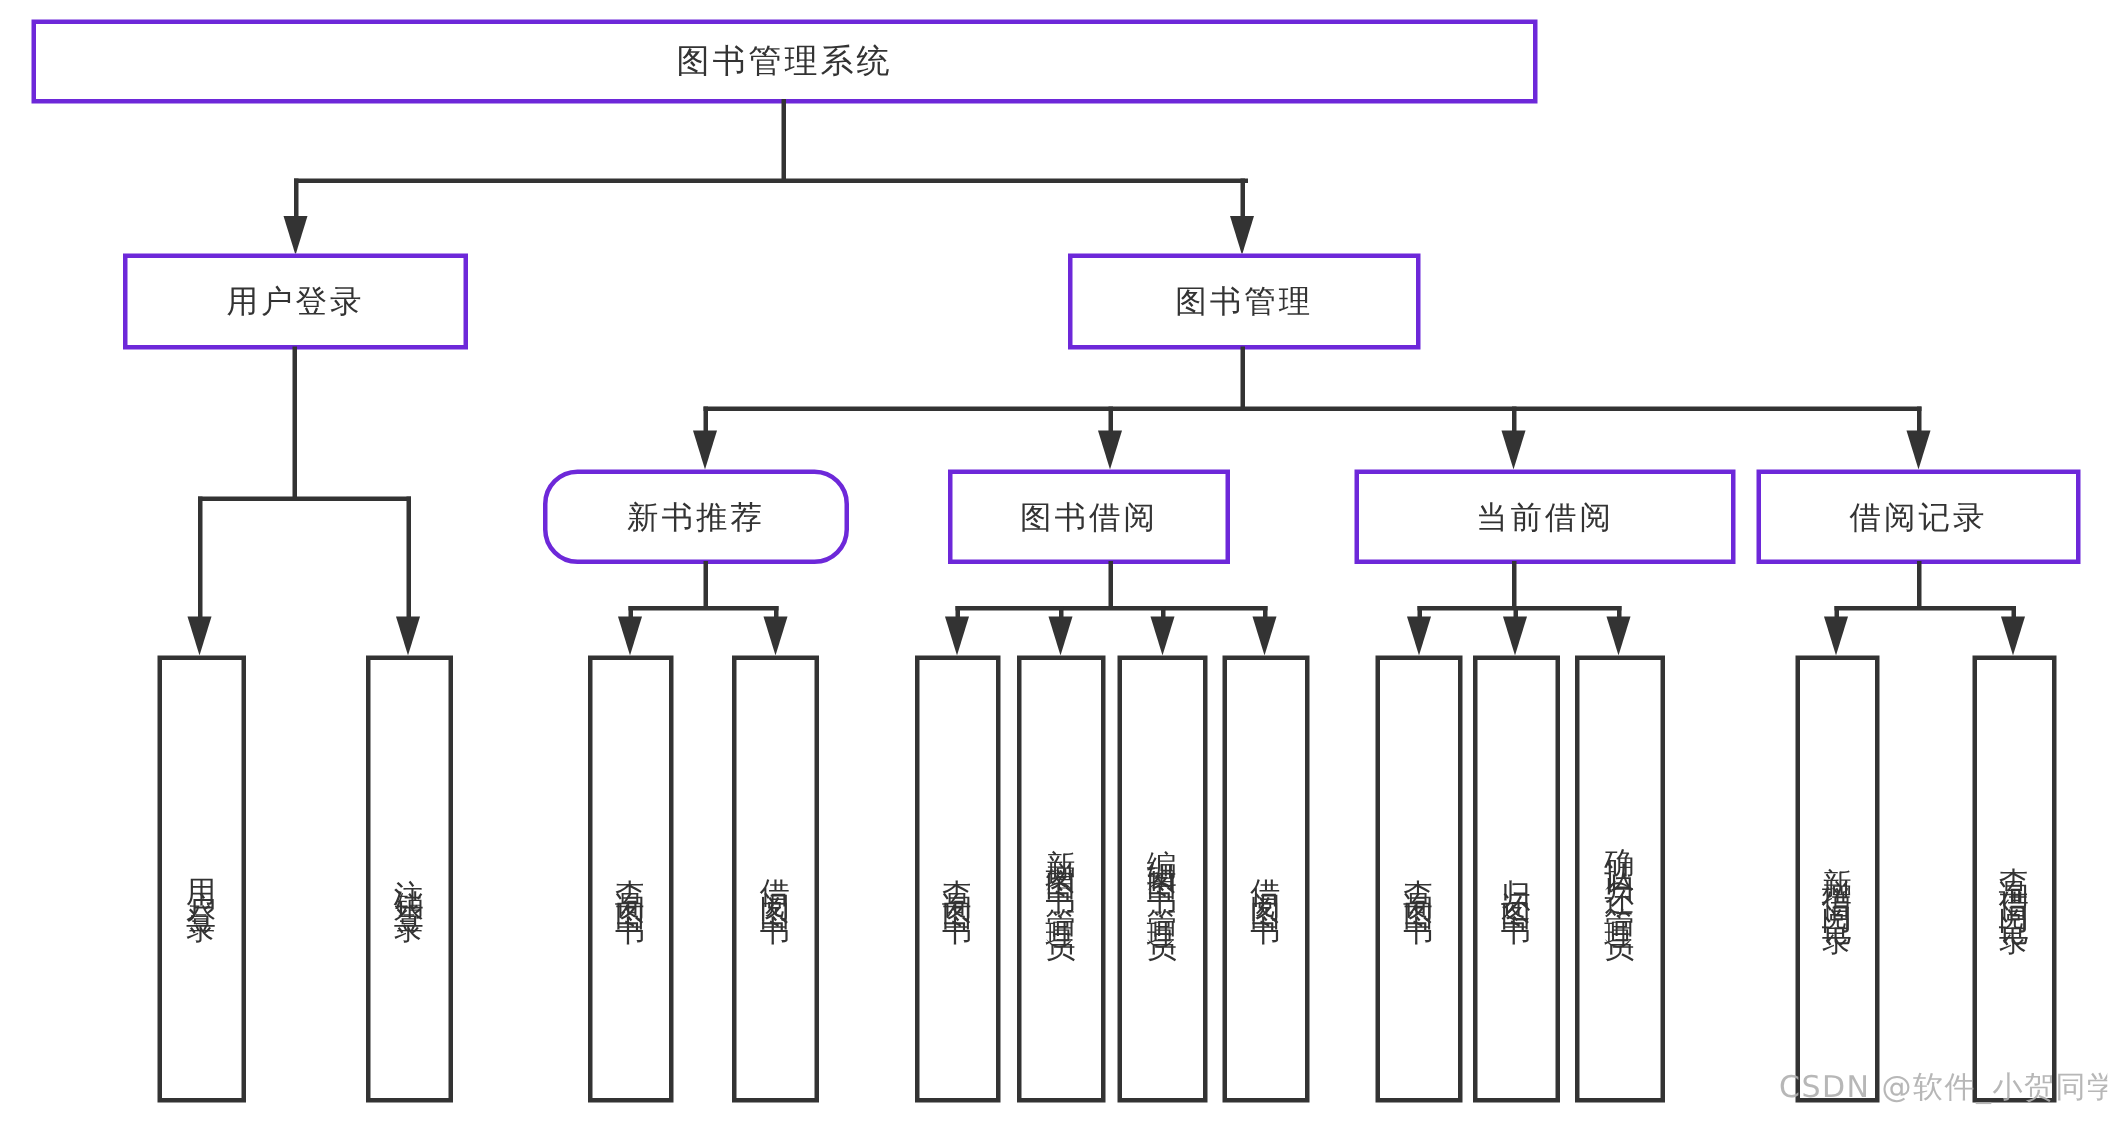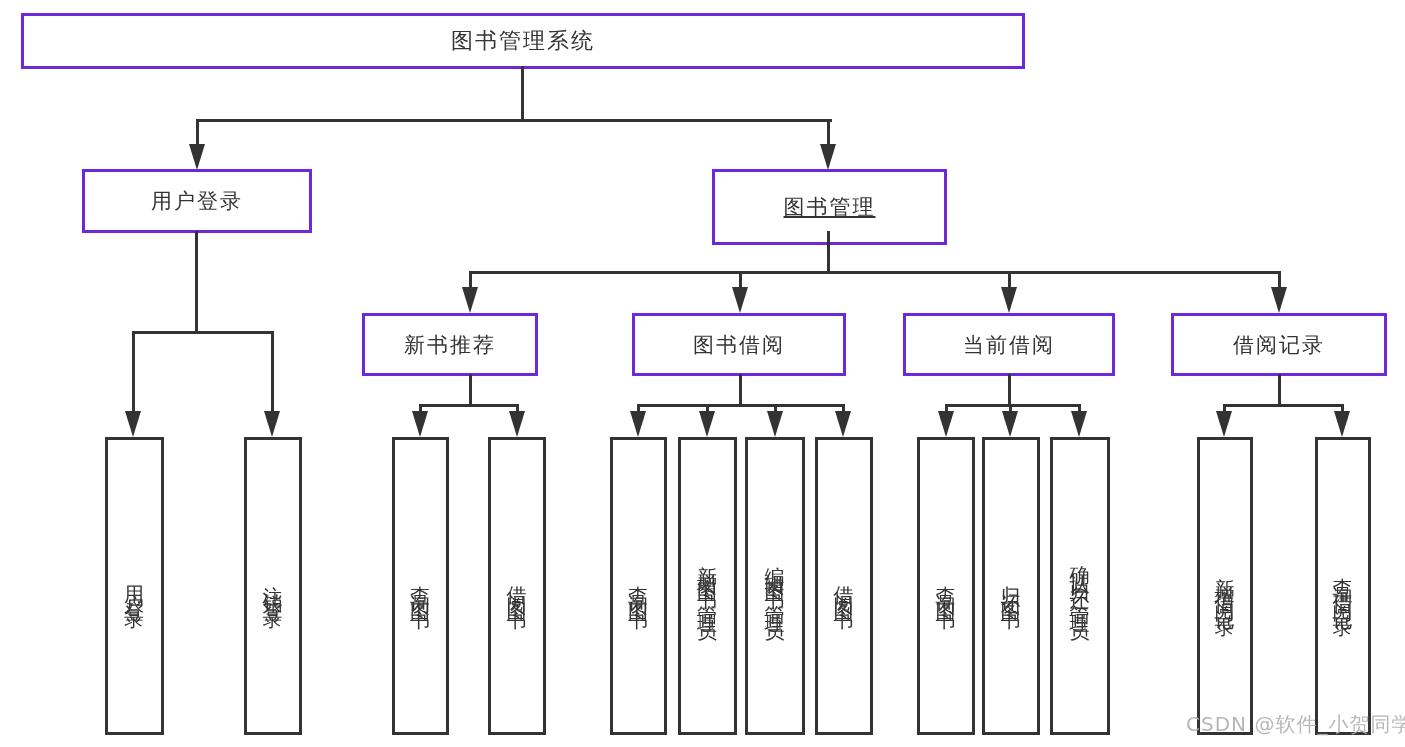--- a/index.html
+++ b/index.html
@@ -75,21 +75,21 @@
   <div class="vline" style="left:521px; top:66px; height:55px;"></div>
   <div class="hline" style="left:196px; top:119px; width:636px;"></div>
   <div class="vline" style="left:196px; top:119px; height:28px;"></div>
   <div class="arrow" style="left:189px; top:144px;"></div>
   <div class="vline" style="left:827px; top:119px; height:28px;"></div>
   <div class="arrow" style="left:820px; top:144px;"></div>
 
   <div class="box" style="left:82px; top:169px; width:230px; height:64px;">
     <span>用户登录</span>
   </div>
-  <div class="box" style="left:712px; top:169px; width:235px; height:76px;text-decoration:underline;">
+  <div class="box" style="left:712px; top:169px; width:235px; height:64px;">
     <span>图书管理</span>
   </div>
 
   <div class="vline" style="left:195px; top:231px; height:102px;"></div>
   <div class="hline" style="left:132px; top:331px; width:142px;"></div>
   <div class="vline" style="left:132px; top:331px; height:82px;"></div>
   <div class="arrow" style="left:125px; top:411px;"></div>
   <div class="vline" style="left:271px; top:331px; height:82px;"></div>
   <div class="arrow" style="left:264px; top:411px;"></div>
 
@@ -97,27 +97,27 @@
   <div class="hline" style="left:469px; top:271px; width:812px;"></div>
   <div class="vline" style="left:469px; top:271px; height:18px;"></div>
   <div class="arrow" style="left:462px; top:287px;"></div>
   <div class="vline" style="left:739px; top:271px; height:18px;"></div>
   <div class="arrow" style="left:732px; top:287px;"></div>
   <div class="vline" style="left:1008px; top:271px; height:18px;"></div>
   <div class="arrow" style="left:1001px; top:287px;"></div>
   <div class="vline" style="left:1278px; top:271px; height:18px;"></div>
   <div class="arrow" style="left:1271px; top:287px;"></div>
 
-  <div class="box" style="left:362px; top:313px; width:176px; height:63px;">
+  <div class="box" style="left:362px; top:313px; width:204px; height:63px;border-radius:23px;">
     <span>新书推荐</span>
   </div>
-  <div class="box" style="left:632px; top:313px; width:214px; height:63px;justify-content:center;">
+  <div class="box" style="left:632px; top:313px; width:188px; height:63px;justify-content:center;">
     <span>图书借阅</span>
   </div>
-  <div class="box" style="left:903px; top:313px; width:212px; height:63px;">
+  <div class="box" style="left:903px; top:313px; width:254px; height:63px;">
     <span>当前借阅</span>
   </div>
   <div class="box" style="left:1171px; top:313px; width:216px; height:63px;">
     <span>借阅记录</span>
   </div>
 
   <div class="vline" style="left:469px; top:374px; height:32px;"></div>
   <div class="hline" style="left:419px; top:404px; width:100px;"></div>
   <div class="vline" style="left:419px; top:404px; height:10px;"></div>
   <div class="arrow" style="left:412px; top:411px;"></div>

